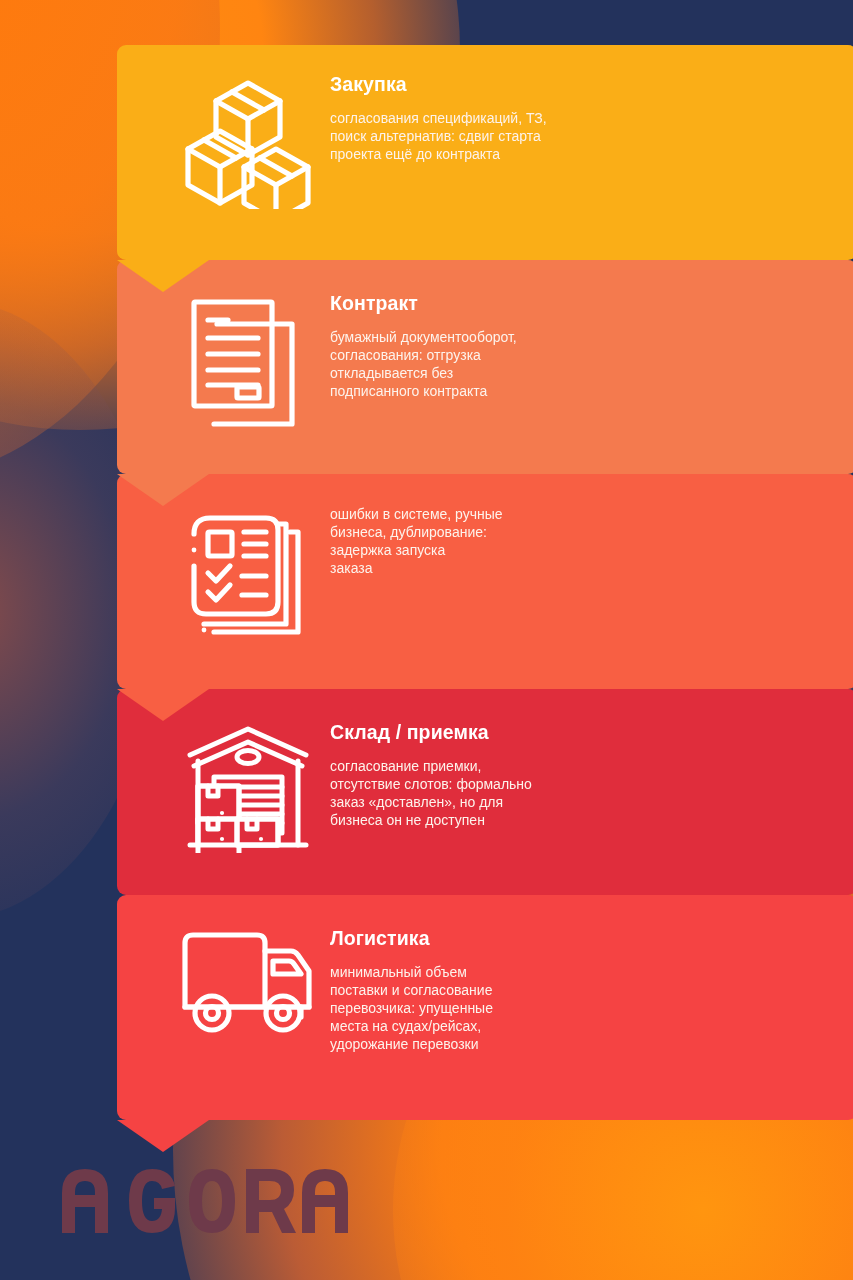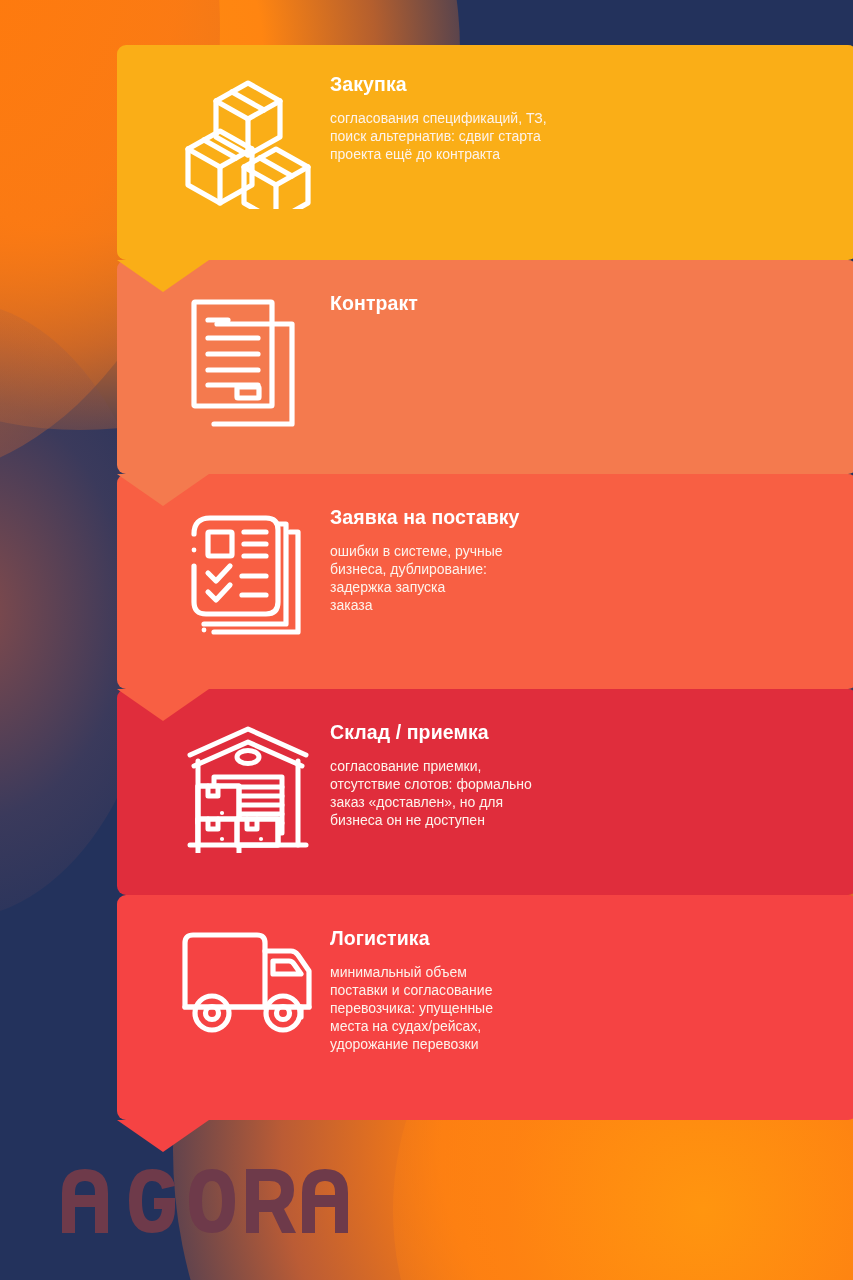--- a/index.html
+++ b/index.html
@@ -159,20 +159,24 @@
           <path d="M19 42 L69 42"></path>
           <path d="M19 58 L69 58"></path>
           <path d="M19 74 L69 74"></path>
           <path d="M19 89 L69 89"></path>
 
           <rect x="48" y="92" width="22" height="11" rx="1" transform="translate(0,-1)"></rect>
         </svg>
       </div>
       <div class="text-wrap">
         <div class="card-title">Контракт</div>
+        <div class="card-desc">бумажный документооборот,
+согласования: отгрузка
+откладывается без
+подписанного контракта</div>
       </div>
     </div>
     <div class="notch" style="background: rgb(244, 122, 78);"></div>
   </div>
 
   <div class="card" id="card-2" style="background: rgb(248, 95, 67);">
     <div class="inner">
       <div class="icon-wrap">
         <svg width="124" height="138" viewBox="0 0 124 138" fill="none" stroke="#ffffff" stroke-width="5.2" stroke-linejoin="round" stroke-linecap="round">
 
@@ -190,21 +194,20 @@
           <path d="M58 46 L80 46"></path>
 
           <path d="M22 63 L30 71 L44 56"></path>
           <path d="M56 66 L80 66"></path>
 
           <path d="M22 82 L30 90 L44 75"></path>
           <path d="M56 85 L80 85"></path>
         </svg>
       </div>
       <div class="text-wrap">
-        <div class="card-title">Заявка на поставку</div>
         <div class="card-desc">ошибки в системе, ручные
 бизнеса, дублирование:
 задержка запуска
 заказа</div>
       </div>
     </div>
     <div class="notch" style="background: rgb(248, 95, 67);"></div>
   </div>
 
   <div class="card" id="card-4" style="background: rgb(224, 45, 60);">

